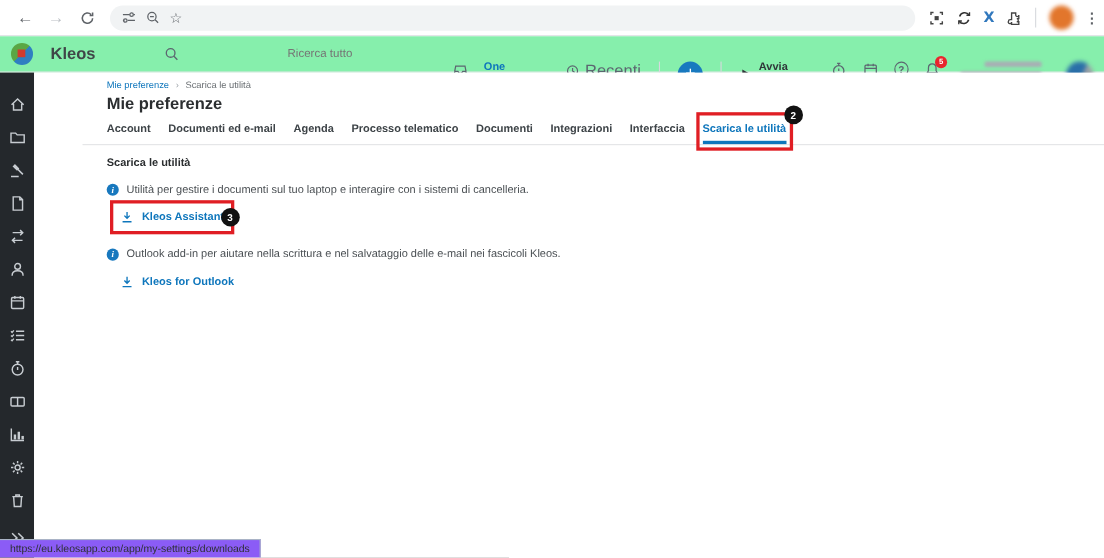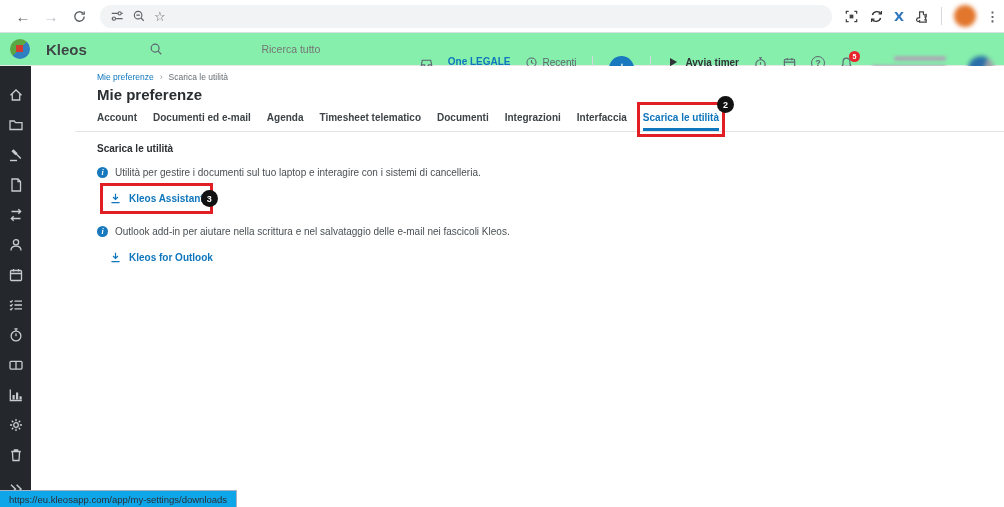--- a/index.html
+++ b/index.html
@@ -40,21 +40,21 @@
   .kleos-logo{ width:20px; height:20px; border-radius:50%; flex:0 0 auto;
     background:linear-gradient(135deg,#5aa744 0 48%,#2f7fc1 48% 100%); position:relative; }
   .kleos-logo::after{ content:""; position:absolute; left:6px; top:6px; width:7px; height:7px; background:#d23b2f; }
   .app-name{ font-size:15px; font-weight:700; color:#3f4547; margin-left:16px; }
   .search-box{ display:flex; align-items:center; gap:8px; margin-left:62px; }
   .search-box input{ border:none; outline:none; background:transparent; font-size:10.5px;
     font-family:"Liberation Sans",sans-serif; width:240px; color:#333;text-align:center; }
   .hdr-right{ margin-left:auto; display:flex; align-items:flex-start; gap:14px;margin-top:40px; }
   .hdr-icon{ color:#5c6670; display:flex; align-items:center; cursor:pointer; }
   .one-legale{ color:#0e76bc; font-weight:700; font-size:10px; cursor:pointer; }
-  .recenti{ display:flex; align-items:center; gap:5px; font-size:10px; color:#5c6670; cursor:pointer;}
+  .recenti{ display:flex; align-items:center; gap:5px; font-size:15px; color:#5c6670; cursor:pointer;}
   .plus-btn{ width:25px; height:25px; border-radius:50%; background:#1879bf; color:#fff;
     font-size:16px; font-weight:400; display:flex; align-items:center; justify-content:center;
     cursor:pointer; line-height:1; padding-bottom:2px;}
   .timer-btn{ display:flex; align-items:center; gap:6px; font-size:10px; color:#2f3438; font-weight:600; cursor:pointer;}
   .help-circle{ width:14px; height:14px; border:1.3px solid #5c6670; border-radius:50%;
     font-size:9px; display:flex; align-items:center; justify-content:center; color:#5c6670; font-weight:700;}
   .bell-wrap{ position:relative; }
   .notif-badge{ position:absolute; top:-5px; right:-6px; min-width:11px; height:11px; border-radius:6px;
     background:#e8252d; color:#fff; font-size:7px; font-weight:700; display:flex;
     align-items:center; justify-content:center; padding:0 2px;}
@@ -93,21 +93,21 @@
     font-family:"Liberation Serif",serif; font-style:italic;}
   .dl-row{ margin:13px 0 0 34px; }
   .dl-link{ display:inline-flex; align-items:center; gap:7px; color:#0e76bc; font-size:10px;
     font-weight:700; cursor:pointer; position:relative; }
   .dl-link.annotated{ outline:3px solid #e01e24; outline-offset:6px; }
   .dl-link .anno-badge{ position:absolute; right:-14px; top:-2px; }
   .dl-row.second{ }
 
   
   .status-bar{
-    position:absolute; left:0; bottom:0; height:17px; background:#0ea5e9;
+    position:absolute; left:0; bottom:0; height:17px; background:#8b5cf6;
     border:1px solid #a9b3c6; border-left:none; border-bottom:none;
     display:flex; align-items:center; padding:0 9px; font-size:9.5px; color:#2c2f33; z-index:10;
   }
 </style>
 </head>
 <body>
 
 <div class="screen">
 
   <div class="browser-bar">
@@ -300,21 +300,21 @@
       <span class="bc-link">Mie preferenze</span>
       <span class="bc-sep">›</span>
       <span class="bc-current">Scarica le utilità</span>
     </div>
     <div class="page-title">Mie preferenze</div>
 
     <div class="tabbar">
       <span class="tab">Account</span>
       <span class="tab">Documenti ed e-mail</span>
       <span class="tab">Agenda</span>
-      <span class="tab">Timesheet telematico</span>
+      <span class="tab">Processo telematico</span>
       <span class="tab">Documenti</span>
       <span class="tab">Integrazioni</span>
       <span class="tab">Interfaccia</span>
       <span class="tab active">
         <span>Scarica le utilità</span>
         <span class="anno-badge">2</span>
       </span>
     </div>
 
     <div class="section-title">Scarica le utilità</div>

